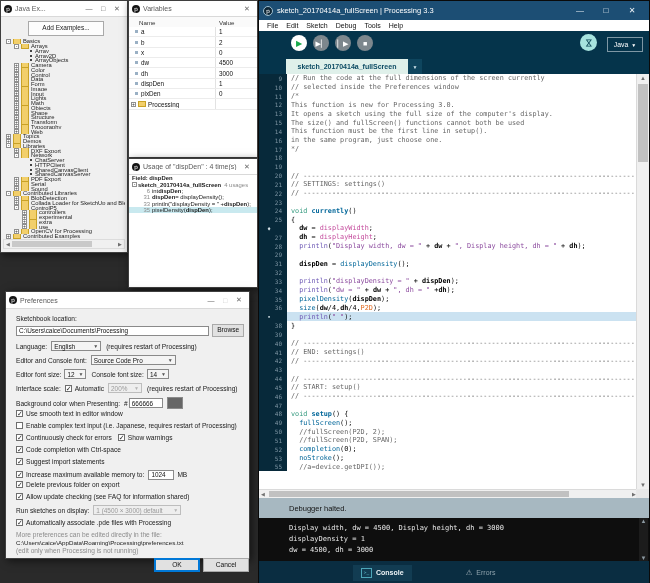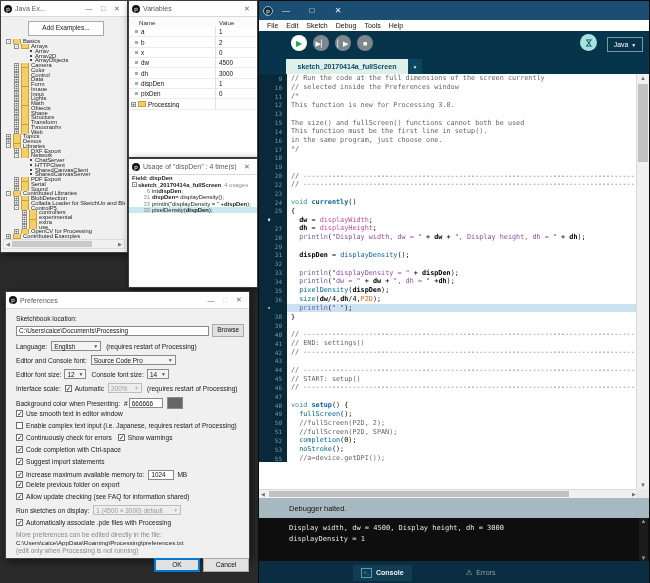--- a/index.html
+++ b/index.html
@@ -559,20 +559,21 @@
       <div class="prow" style="top:230px;font-size:6.2px;">C:\Users\caice\AppData\Roaming\Processing\preferences.txt</div>
       <div class="prow note" style="top:238px;">(edit only when Processing is not running)</div>
       <div class="btn" style="position:absolute;left:148px;top:249px;width:44px;height:12px;line-height:11px;border:1px solid #0078d7;box-shadow:inset 0 0 0 1px #0078d7;">OK</div>
       <div class="btn" style="position:absolute;left:197px;top:249px;width:44px;height:12px;line-height:11px;">Cancel</div>
     </div>
   </div>
 
   <div id="main-win">
     <div id="main-titlebar">
       <span class="plogo" style="background:#0d2636;border:1px solid #9fc0d2;">p</span>
+      <span id="main-title">sketch_20170414a_fullScreen | Processing 3.3</span>
       <span class="mwbtn">—</span>
       <span class="mwbtn">□</span>
       <span class="mwbtn">✕</span>
     </div>
     <div id="menubar">
         <span class="menu-item">File</span>
         <span class="menu-item">Edit</span>
         <span class="menu-item">Sketch</span>
         <span class="menu-item">Debug</span>
         <span class="menu-item">Tools</span>
@@ -599,28 +600,29 @@
           <span style="font-size:5px;margin-left:3px;">▼</span>
         </div>
       <div id="tab">sketch_20170414a_fullScreen</div>
       <div id="tab-caret">▼</div>
     </div>
     <div id="editor">
         <div class="code-line"><span class="gut">9</span><span class="ctext"><span class="tk-c">// Run the code at the full dimensions of the screen currently</span></span></div>
         <div class="code-line"><span class="gut">10</span><span class="ctext"><span class="tk-c">// selected inside the Preferences window</span></span></div>
         <div class="code-line"><span class="gut">11</span><span class="ctext"><span class="tk-c">/*</span></span></div>
         <div class="code-line"><span class="gut">12</span><span class="ctext"><span class="tk-c">This function is new for Processing 3.0.</span></span></div>
-        <div class="code-line"><span class="gut">13</span></div>
+        <div class="code-line"><span class="gut">13</span><span class="ctext"><span class="tk-c">It opens a sketch using the full size of the computer's display.</span></span></div>
         <div class="code-line"><span class="gut">15</span><span class="ctext"><span class="tk-c">The size() and fullScreen() functions cannot both be used</span></span></div>
         <div class="code-line"><span class="gut">14</span><span class="ctext"><span class="tk-c">This function must be the first line in setup().</span></span></div>
         <div class="code-line"><span class="gut">16</span><span class="ctext"><span class="tk-c">in the same program, just choose one.</span></span></div>
         <div class="code-line"><span class="gut">17</span><span class="ctext"><span class="tk-c">*/</span></span></div>
         <div class="code-line"><span class="gut">18</span><span class="ctext"></span></div>
         <div class="code-line"><span class="gut">19</span><span class="ctext"></span></div>
         <div class="code-line"><span class="gut">20</span><span class="ctext"><span class="tk-c">// ----------------------------------------------------------------------------------------------------</span></span></div>
+        <div class="code-line"><span class="gut">21</span><span class="ctext"><span class="tk-c">// SETTINGS: settings()</span></span></div>
         <div class="code-line"><span class="gut">22</span><span class="ctext"><span class="tk-c">// ----------------------------------------------------------------------------------------------------</span></span></div>
         <div class="code-line"><span class="gut">23</span><span class="ctext"></span></div>
         <div class="code-line"><span class="gut">24</span><span class="ctext"><span class="tk-k">void </span><span class="tk-d">currently</span><span class="tk-p">()</span></span></div>
         <div class="code-line"><span class="gut">25</span><span class="ctext"><span class="tk-p">{</span></span></div>
         <div class="code-line"><span class="gut mark">♦</span><span class="ctext"><span class="tk-p">  </span><span class="tk-b">dw</span><span class="tk-p"> = </span><span class="tk-m">displayWidth</span><span class="tk-p">;</span></span></div>
         <div class="code-line"><span class="gut">27</span><span class="ctext"><span class="tk-p">  </span><span class="tk-b">dh</span><span class="tk-p"> = </span><span class="tk-m">displayHeight</span><span class="tk-p">;</span></span></div>
         <div class="code-line"><span class="gut">28</span><span class="ctext"><span class="tk-p">  </span><span class="tk-q">println</span><span class="tk-p">(</span><span class="tk-s">"Display width, dw = "</span><span class="tk-p"> + </span><span class="tk-b">dw</span><span class="tk-p"> + </span><span class="tk-s">", Display height, dh = "</span><span class="tk-p"> + </span><span class="tk-b">dh</span><span class="tk-p">);</span></span></div>
         <div class="code-line"><span class="gut">29</span><span class="ctext"></span></div>
         <div class="code-line"><span class="gut">31</span><span class="ctext"><span class="tk-p">  </span><span class="tk-b">dispDen</span><span class="tk-p"> = </span><span class="tk-f">displayDensity</span><span class="tk-p">();</span></span></div>
         <div class="code-line"><span class="gut">32</span><span class="ctext"></span></div>
@@ -658,20 +660,21 @@
       <span class="sarrow" style="margin-left:auto;">▶</span>
     </div>
     <div id="corner"></div>
     <div id="statusbar">
       <span id="status-text">Debugger halted.</span>
     </div>
     <div id="console">
       <div id="console-lines" style="padding-top: 5px;">
           <div class="conline">Display width, dw = 4500, Display height, dh = 3000</div>
           <div class="conline">displayDensity = 1</div>
+          <div class="conline">dw = 4500, dh = 3000</div>
         </div>
       <div id="conscroll">
         <span class="varr" style="top:0;">▲</span>
         <span class="varr" style="bottom:0;">▼</span>
       </div>
     </div>
     <div id="bottombar">
       <div class="btab active" style="margin-left:94px;">
         <span class="conicon">&gt;_</span>
         <span>Console</span>

